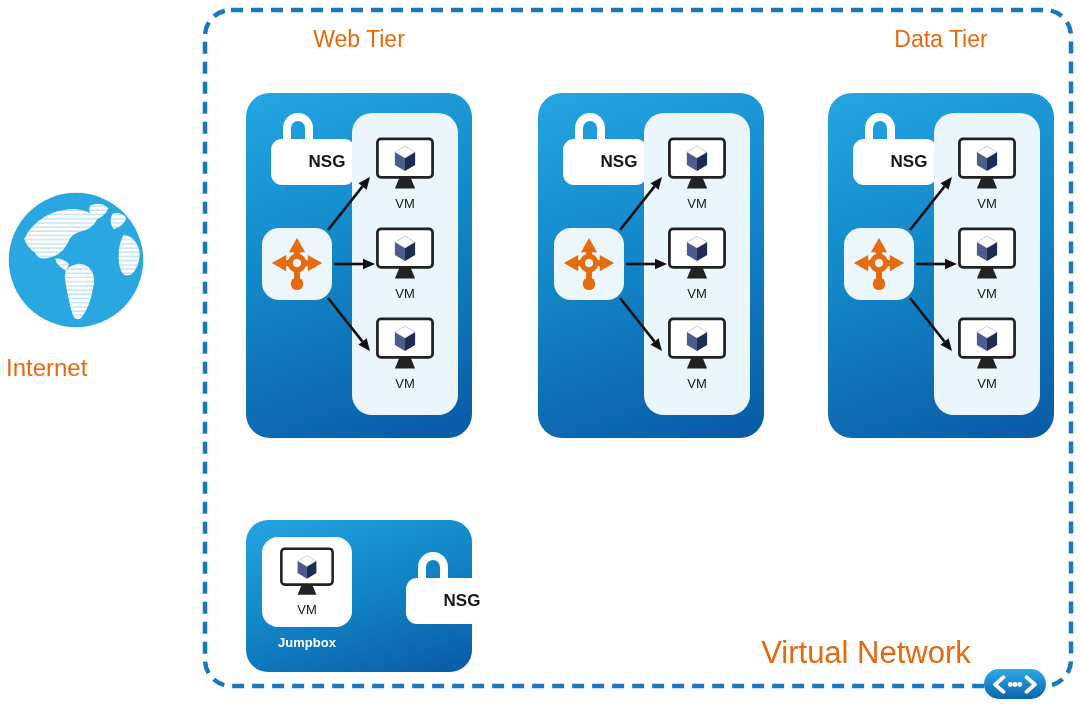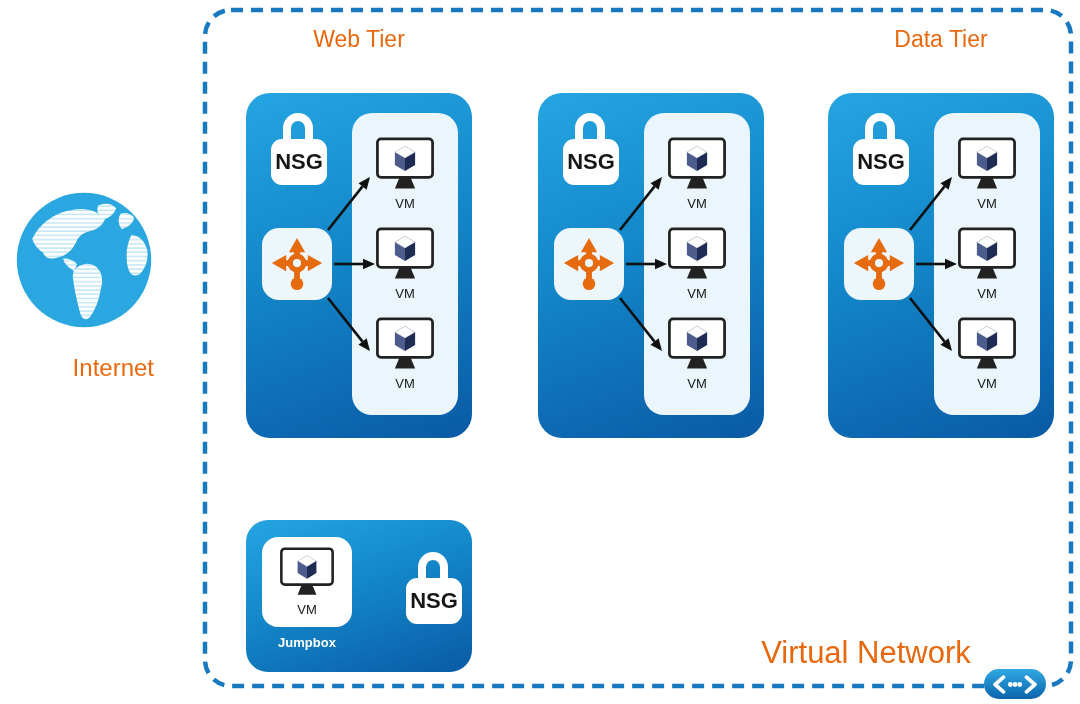--- a/index.html
+++ b/index.html
@@ -6,40 +6,40 @@
   .stage {
     position:relative; width:1080px; height:704px; background:#ffffff;
     font-family:"Liberation Sans", sans-serif; overflow:hidden;
   }
   
   .vnet-border { position:absolute; left:202px; top:7px; width:872px; height:682px; }
   
   .orange { color:#E8680E; font-weight:400; }
   .section-label { font-size:23px; text-align:center; }
   
-  .internet { position:absolute; left:6px; top:190px; width:148px; text-align:right; }
+  .internet { position:absolute; left:6px; top:190px; width:148px; text-align:left; }
   .internet-label { margin-top:20px; font-size:24px; }
   
   .tier { position:absolute; top:0; width:226px; height:445px; }
   .tier-label { position:absolute; top:26px; left:0; width:100%; }
   .subnet-box {
     position:absolute; top:93px; left:0; width:226px; height:345px;
     border-radius:24px;
     background:linear-gradient(160deg,#25A5E2 0%, #1387C9 45%, #0A5AA5 100%);
   }
   
   .lock { position:absolute; width:54px; }
   .lock .shackle {
     box-sizing:border-box; width:30px; height:27px; margin:0 auto;
     border:8px solid #ffffff; border-bottom:0; border-radius:15px 15px 0 0;
   }
   .lock .lockbody {
     width:56px; height:46px; background:#ffffff; border-radius:11px; margin-top:-1px;
     display:flex; align-items:center; justify-content:center;
-    font-weight:700; font-size:22px; color:#161616;
+    font-weight:700; font-size:17px; color:#161616;padding-left:28px;
   }
   .tier .lock { left:25px; top:20px; }
   
   .lb {
     position:absolute; left:16px; top:135px; width:70px; height:72px;
     background:#EDF7FB; border-radius:17px;
     display:flex; align-items:center; justify-content:center;
   }
   
   .vm-col {

